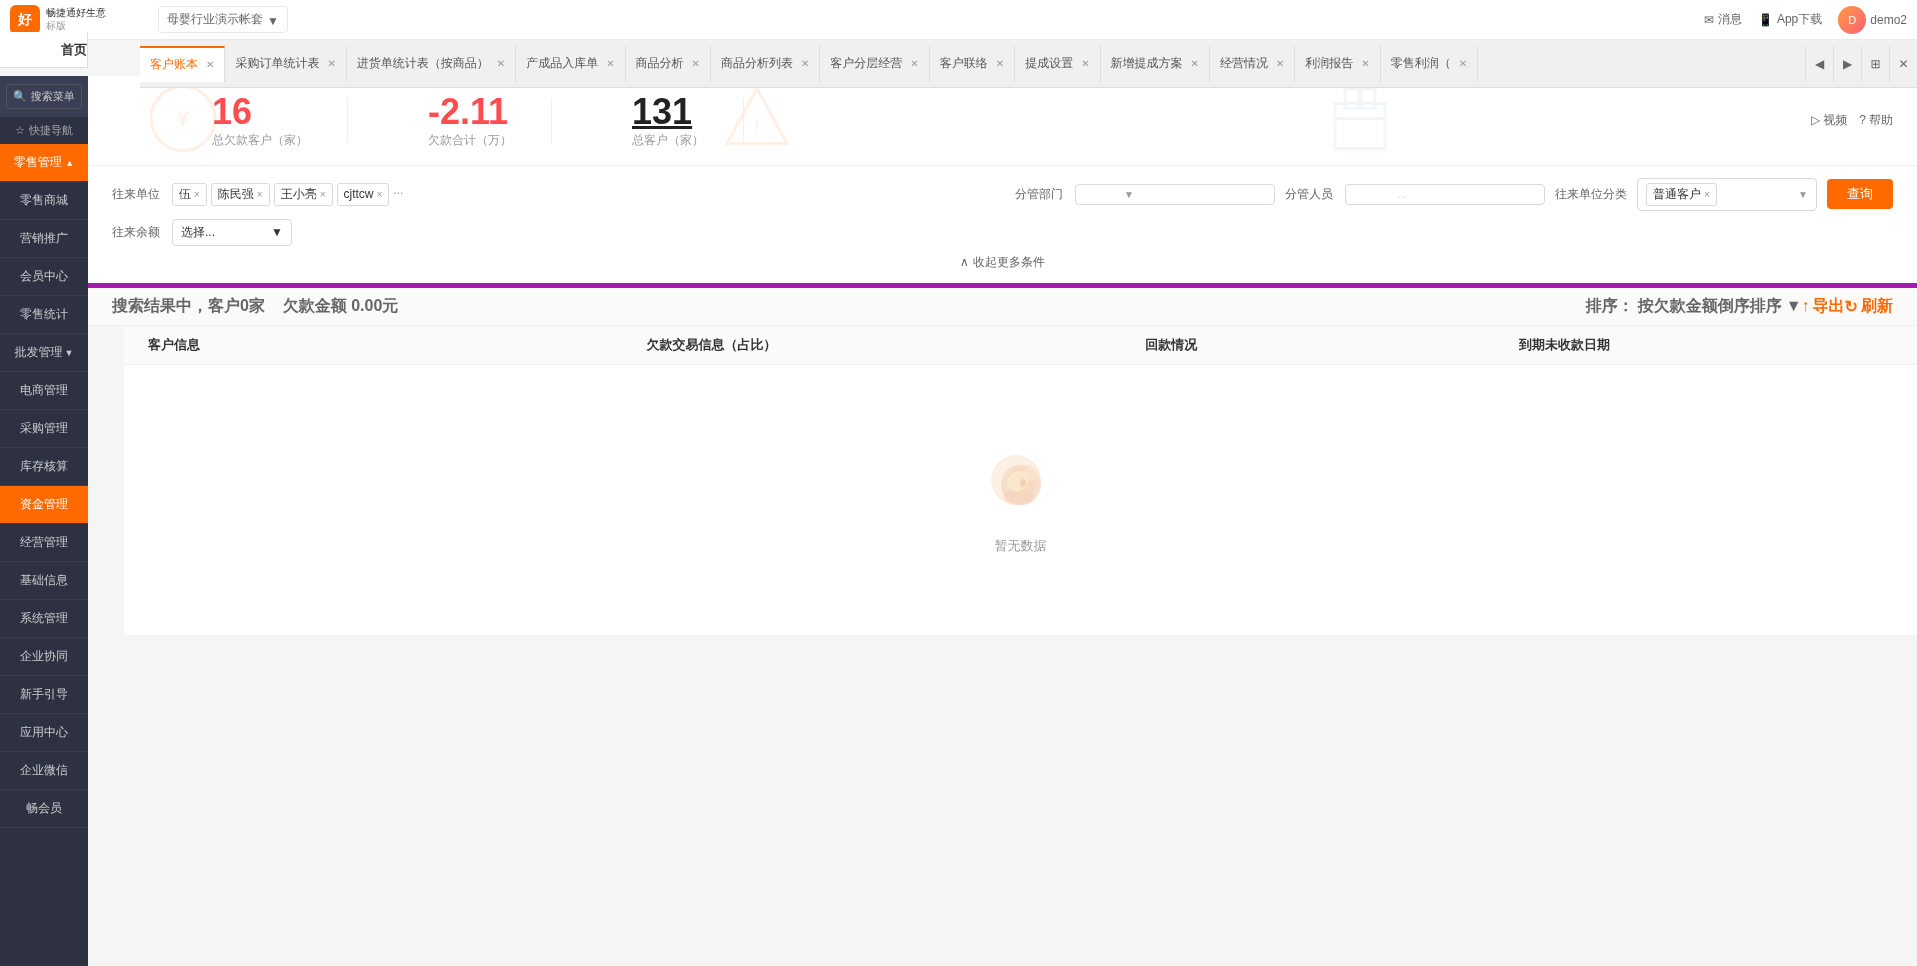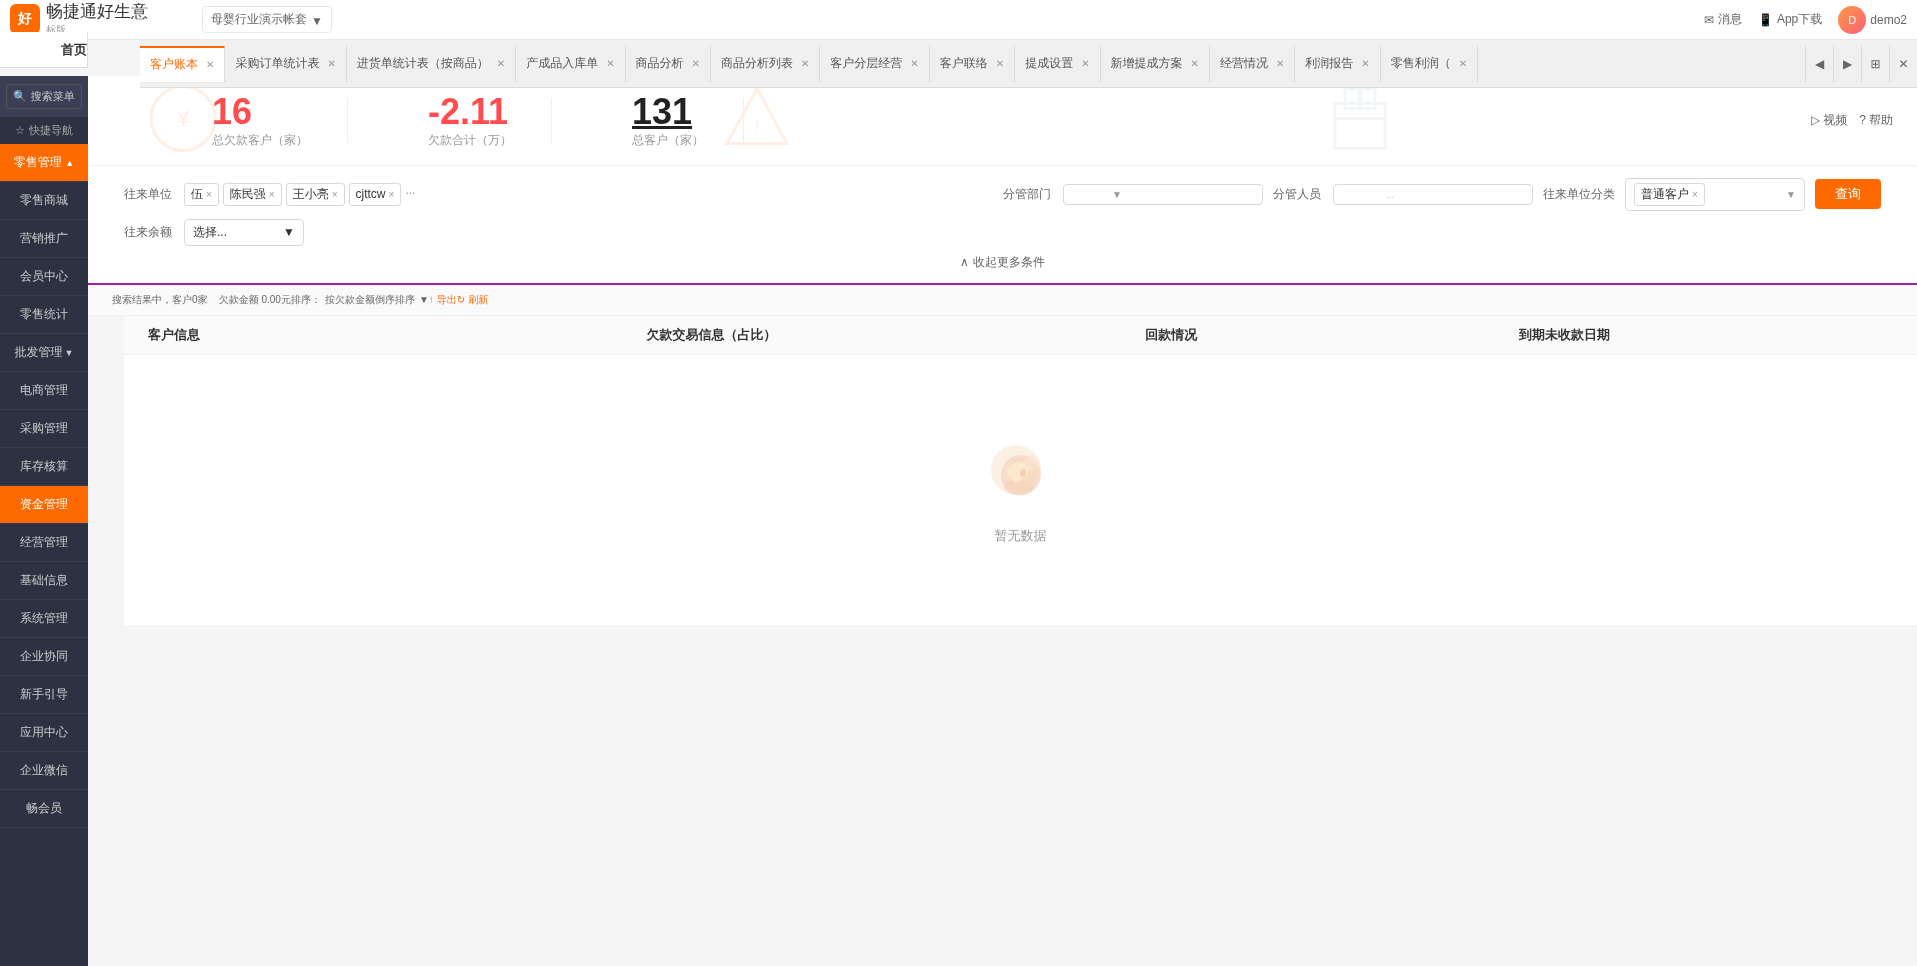--- a/index.html
+++ b/index.html
@@ -16,23 +16,23 @@
       border-bottom: 1px solid #e8e8e8;
       position: fixed;
       top: 0;
       left: 0;
       right: 0;
       z-index: 100;
     }
     .top-bar-left { display: flex; align-items: center; gap: 8px; }
     .logo-area { display: flex; align-items: center; gap: 6px; width: 140px; }
     .logo-icon { width: 30px; height: 30px; background: #ff6a00; border-radius: 6px; display: flex; align-items: center; justify-content: center; color: #fff; font-size: 14px; font-weight: bold; }
-    .logo-text { font-size: 17px; color: #333; line-height: 1.2; }
+    .logo-text { font-size: 10px; color: #333; line-height: 1.2; }
     .logo-sub { font-size: 10px; color: #999; }
-    .industry-selector { display: flex; align-items: flex-end; gap: 4px; font-size: 12px; color: #666; cursor: pointer; padding: 4px 8px; border: 1px solid #e8e8e8; border-radius: 4px; background: #fff; margin-left: 44px; }
+    .industry-selector { display: flex; align-items: flex-end; gap: 4px; font-size: 12px; color: #666; cursor: pointer; padding: 4px 8px; border: 1px solid #e8e8e8; border-radius: 4px; background: #fff; }
     .top-bar-right { display: flex; align-items: center; gap: 16px; }
     .top-right-item { display: flex; align-items: center; gap: 4px; font-size: 12px; color: #666; cursor: pointer; }
     .avatar { width: 28px; height: 28px; border-radius: 50%; background: linear-gradient(135deg, #ff9a44, #fc6076); display: flex; align-items: center; justify-content: center; color: #fff; font-size: 11px; }
 
     
     .nav-tabs-bar {
       position: fixed;
       top: 40px;
       left: 140px;
       right: 0;
@@ -147,22 +147,22 @@
     .stat-value.red { color: #ff4d4f; }
     .stat-value.black { color: #222; text-decoration: underline; }
     .stat-label { font-size: 12px; color: #999; margin-top: 0; }
 
     .help-btns { margin-left: auto; display: flex; gap: 12px; font-size: 12px; color: #666; }
     .help-btn { display: flex; align-items: center; gap: 3px; cursor: pointer; }
 
     
     .filter-area {
       background: #fff;
-      padding: 12px 36px;
-      border-bottom: 2px solid #a21caf;
+      padding: 12px 24px;
+      border-bottom: 5px solid #a21caf;
     }
     .filter-row { display: flex; align-items: center; gap: 10px; margin-bottom: 8px; flex-wrap: wrap; }
     .filter-label { font-size: 12px; color: #666; white-space: nowrap; min-width: 50px; }
     .filter-tags { display: flex; flex-wrap: wrap; gap: 4px; flex: 1; }
     .filter-tag {
       display: flex;
       align-items: center;
       gap: 3px;
       background: #fff;
       border: 1px solid #d9d9d9;
@@ -211,22 +211,24 @@
       margin-top: 4px;
     }
 
     
     .results-bar {
       background: #fafafa;
       border-bottom: 1px solid #f0f0f0;
       padding: 8px 24px;
       display: flex;
       align-items: center;
-      font-size: 10px;
+      justify-content: space-between;
+      font-size: 16px;
       color: #666;
+      font-weight: bold;
     }
     .results-actions { display: flex; align-items: center; }
     .sort-select { display: flex; align-items: center; gap: 4px; cursor: pointer; color: #666; }
     .action-btn { display: flex; align-items: center; gap: 3px; cursor: pointer; color: #ff6a00; }
 
     
     .data-table { background: #fff; margin-left: 36px; }
     .table-header {
       display: grid;
       grid-template-columns: 2fr 2fr 1.5fr 1.5fr;

